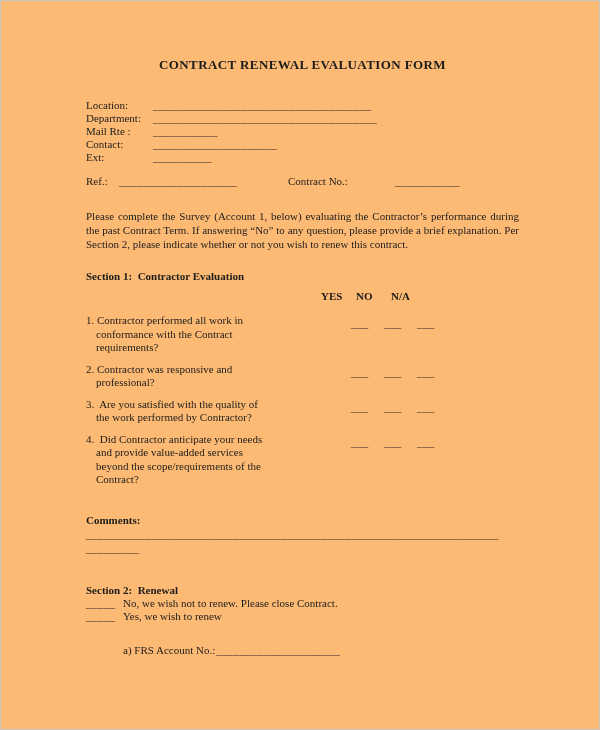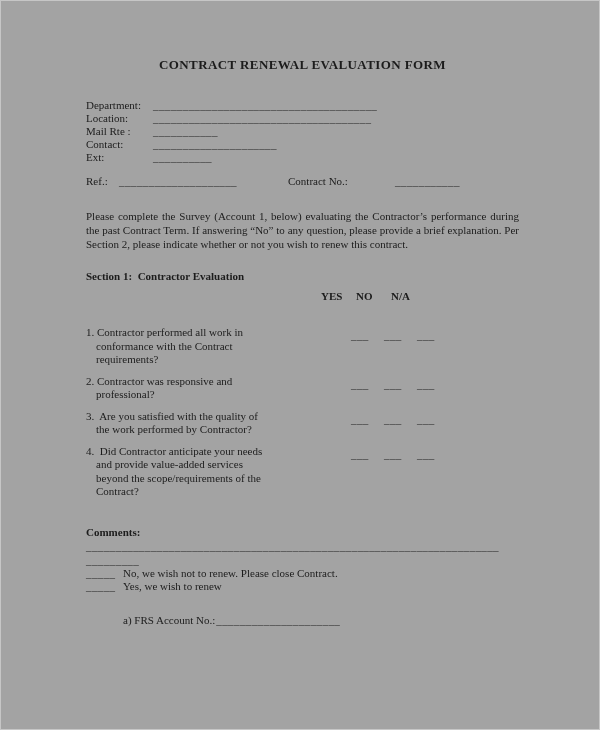--- a/index.html
+++ b/index.html
@@ -1,20 +1,20 @@
 <!DOCTYPE html>
 <html><head>
 <meta charset="utf-8">
 <style>
   html, body { margin: 0; padding: 0; background: #ffffff; }
   .page {
     width: 600px;
     height: 730px;
     box-sizing: border-box;
-    background: #a3a3a3;
+    background: #fdba74;
     border: 1px solid #c6c6c6;
     font-family: "Liberation Serif", "DejaVu Serif", serif;
     font-size: 11px;
     color: #1c1c1c;
     overflow: hidden;
   }
   .content { padding: 56px 80px 0 85px; }
   .keep-spaces { white-space: pre-wrap; }
 
   .form-title {
@@ -35,21 +35,21 @@
   .contract-label { margin-right: 3px; }
 
   .para { text-align: justify; line-height: 14px; margin-top: 21px; }
   .para + .para { margin-top: 13px; }
 
   .section-heading { font-weight: bold; margin-top: 18px; line-height: 14px; }
 
   .col-headers { display: flex; margin-left: 235px; margin-top: 7px; font-weight: bold; }
   .col-cell { width: 35px; flex: 0 0 auto; }
 
-  .q-row { display: flex; align-items: flex-start; margin-top: 24px; }
+  .q-row { display: flex; align-items: flex-start; margin-top: 12px; }
   .q-row + .q-row { margin-top: 8px; }
   .q-text {
     width: 235px;
     flex: 0 0 auto;
     box-sizing: border-box;
     padding-right: 58px;
     padding-left: 10px;
     text-indent: -10px;
     line-height: 13.5px;
   }
@@ -71,26 +71,26 @@
 </head>
 <body>
 
 <div class="page">
   <div class="content">
 
     <div class="form-title">CONTRACT RENEWAL EVALUATION FORM</div>
 
     <div class="fields">
       <div class="field-row">
+        <span class="field-label keep-spaces">Location:</span>
+        <span class="field-blank">_____________________________________</span>
+      </div>
+      <div class="field-row">
         <span class="field-label keep-spaces">Department:</span>
         <span class="field-blank">______________________________________</span>
-      </div>
-      <div class="field-row">
-        <span class="field-label keep-spaces">Location:</span>
-        <span class="field-blank">_____________________________________</span>
       </div>
       <div class="field-row">
         <span class="field-label keep-spaces">Mail Rte :</span>
         <span class="field-blank">___________</span>
       </div>
       <div class="field-row">
         <span class="field-label keep-spaces">Contact:</span>
         <span class="field-blank">_____________________</span>
       </div>
       <div class="field-row">
@@ -154,20 +154,21 @@
         <span class="ans-cell">___</span>
       </span>
     </div>
 
     <div class="comments">
       <span class="comments-label">Comments:</span>
       <span class="comments-cont">______________________________________________________________________</span>
       <div class="comments-cont">_________</div>
     </div>
 
+    <div class="section-heading section2-heading keep-spaces">Section 2:  Renewal</div>
 
     <div class="opt-row">
       <span class="opt-blank">_____</span>
       <span>No, we wish not to renew. Please close Contract.</span>
     </div>
 
     <div class="opt-row">
       <span class="opt-blank">_____</span>
       <span>Yes, we wish to renew</span>
     </div>

